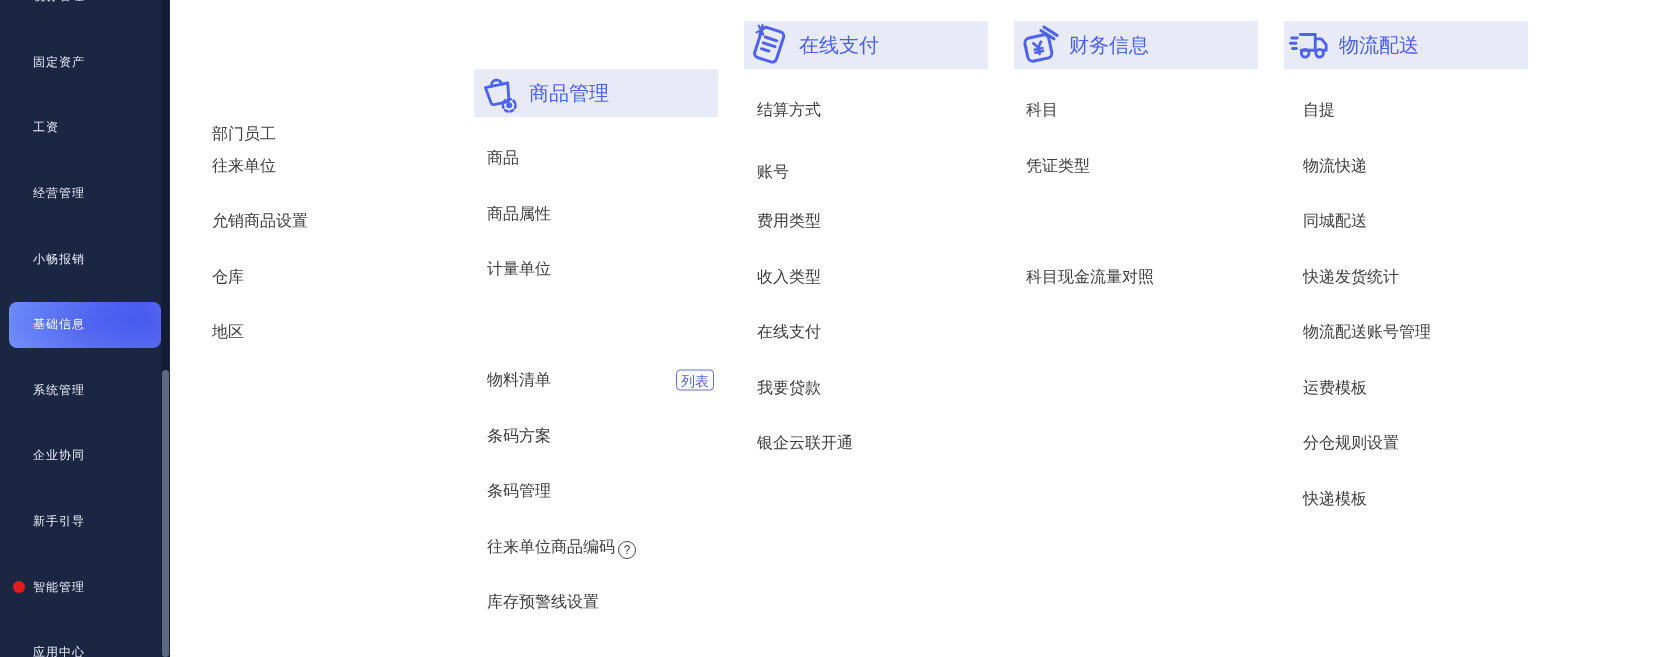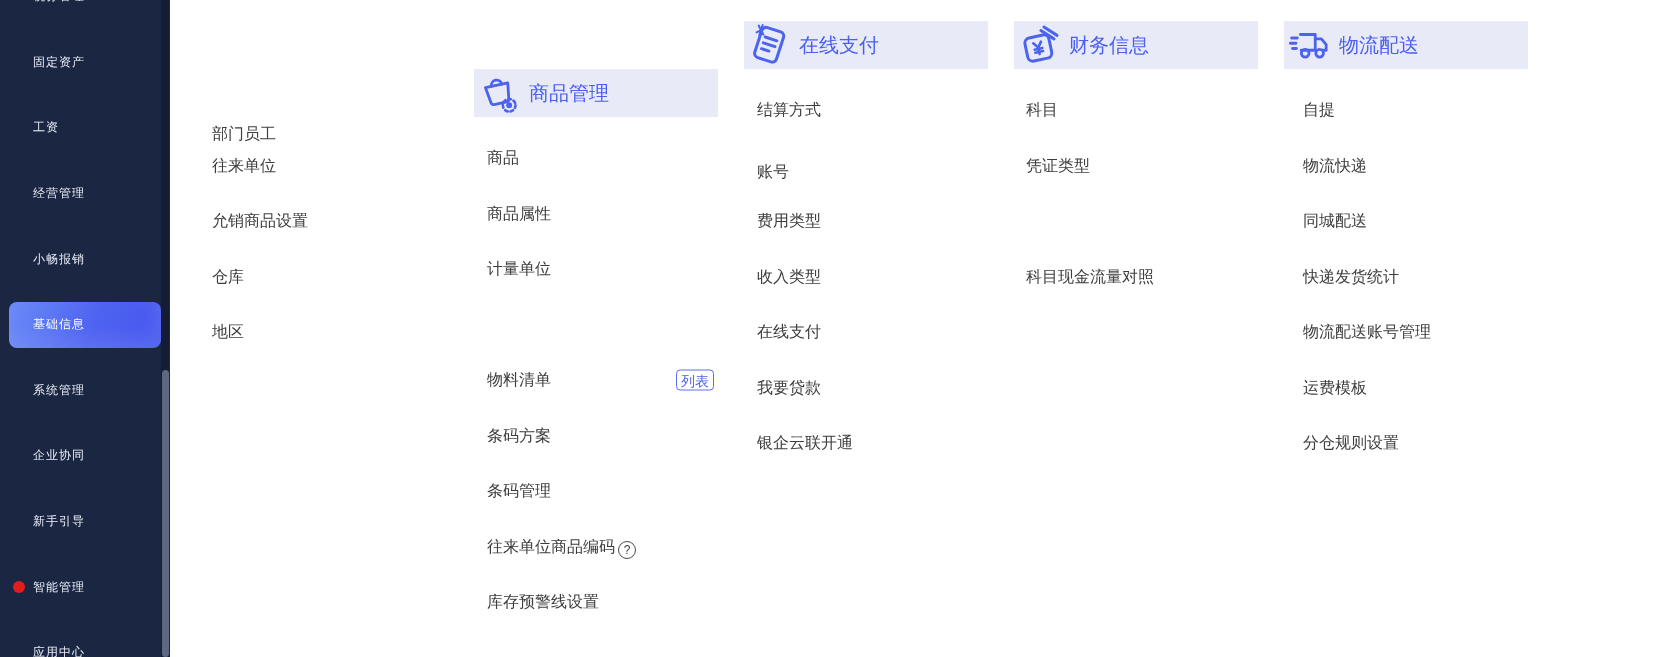--- a/index.html
+++ b/index.html
@@ -199,15 +199,16 @@
           </span>
           <span class="h-label">物流配送</span>
         </div>
         <div class="menu-item" style="left: 19px; top: 97px;"><span>自提</span></div>
         <div class="menu-item" style="left: 19px; top: 152.5px;"><span>物流快递</span></div>
         <div class="menu-item" style="left: 19px; top: 208px;"><span>同城配送</span></div>
         <div class="menu-item" style="left: 19px; top: 263.5px;"><span>快递发货统计</span></div>
         <div class="menu-item" style="left: 19px; top: 319px;"><span>物流配送账号管理</span></div>
         <div class="menu-item" style="left: 19px; top: 374.5px;"><span>运费模板</span></div>
         <div class="menu-item" style="left: 19px; top: 430px;"><span>分仓规则设置</span></div>
+        <div class="menu-item" style="left: 19px; top: 485.5px;"><span>快递模板</span></div>
       </section>
     </main>
 </div>
 
 </body></html>

